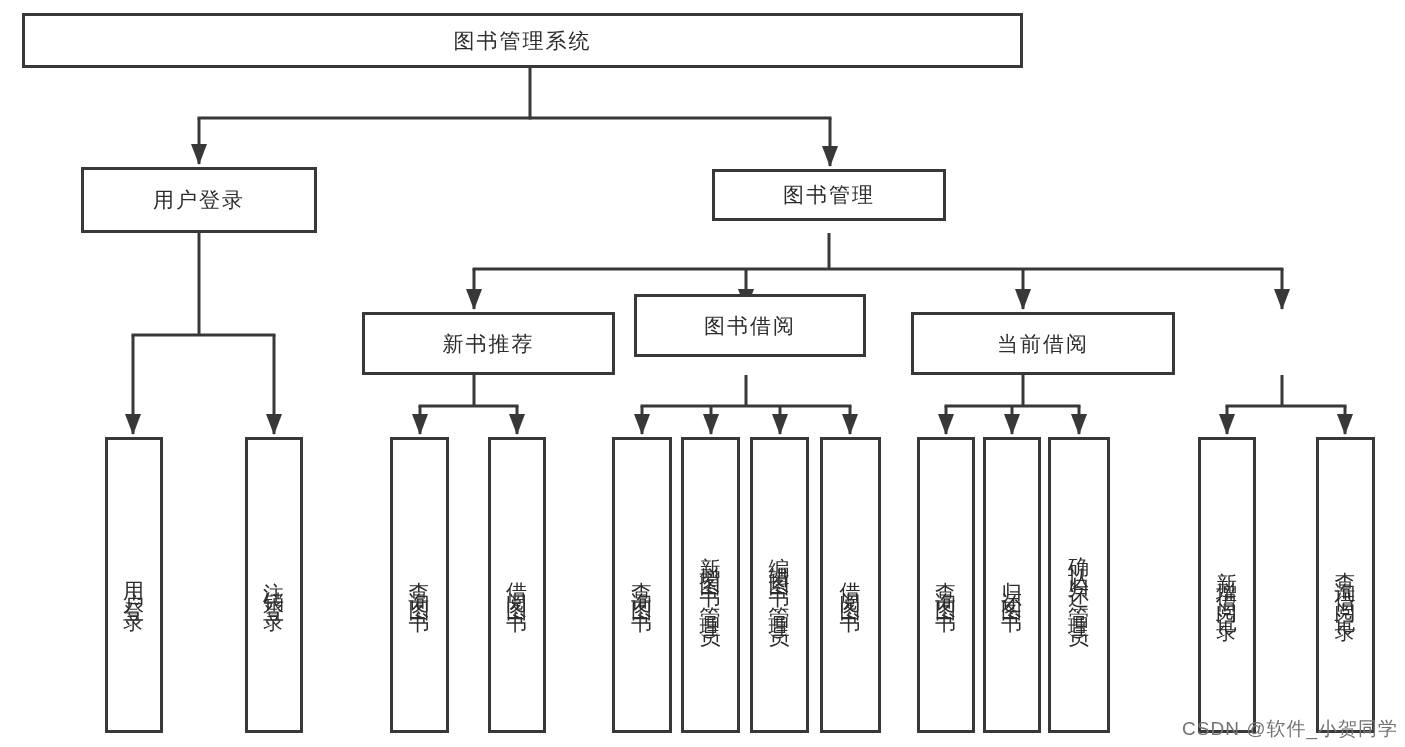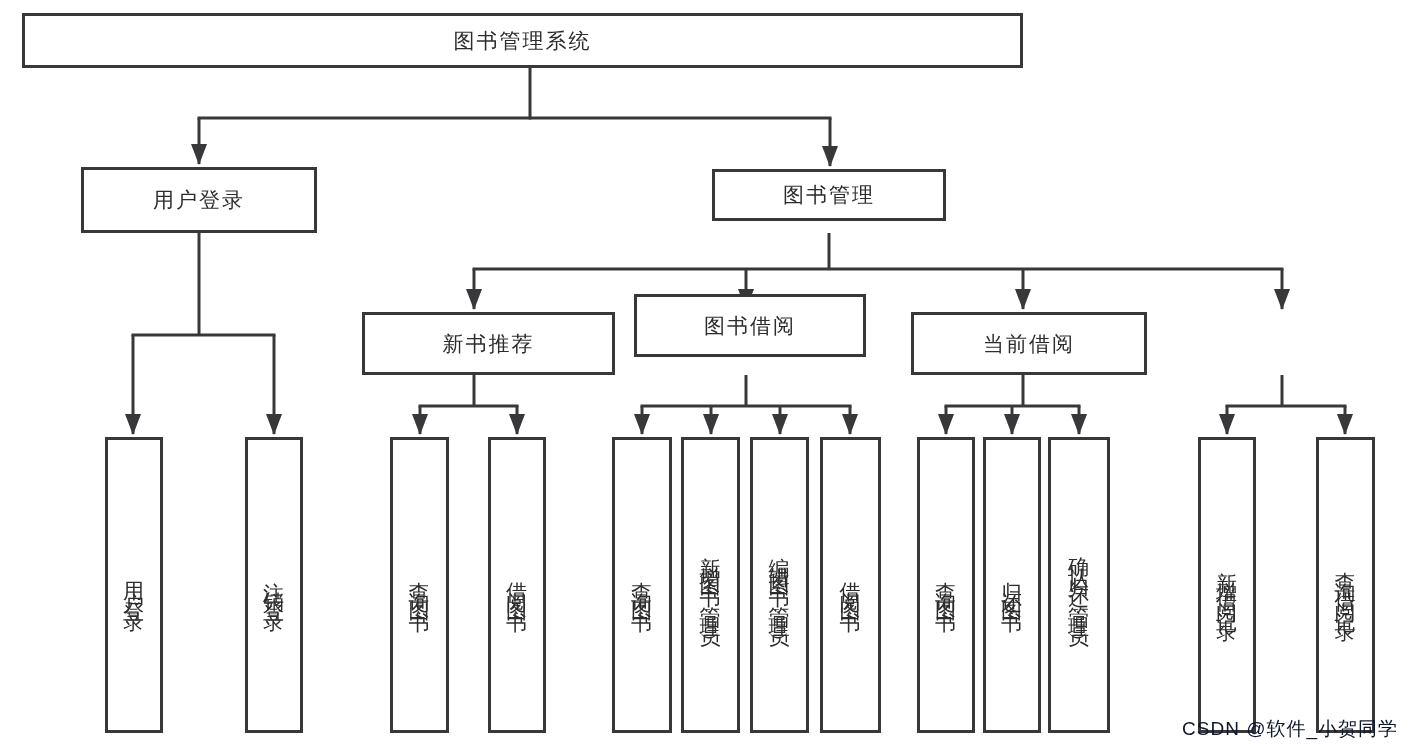--- a/index.html
+++ b/index.html
@@ -33,21 +33,21 @@
     font-size:21px;
     letter-spacing:10px;
     line-height:1;
   }
   .watermark{
     position:absolute;
     right:7px;
     bottom:5px;
     z-index:3;
     font-size:19px;
-    color:#0f172a;
+    color:#737373;
     letter-spacing:1px;
     white-space:nowrap;
   }
 </style>
 </head>
 <body>
 
 <div id="stage">
 
   <svg id="wires" width="1405" height="747" viewBox="0 0 1405 747">
@@ -110,21 +110,21 @@
   <div class="box h" style="left:712px;top:169px;width:234px;height:52px">
     <span>图书管理</span>
   </div>
 
   <div class="box h" style="left:362px;top:312px;width:253px;height:63px">
     <span>新书推荐</span>
   </div>
   <div class="box h" style="left:634px;top:294px;width:232px;height:63px">
     <span>图书借阅</span>
   </div>
-  <div class="box h" style="left:911px;top:312px;width:236px;height:63px">
+  <div class="box h" style="left:911px;top:312px;width:264px;height:63px">
     <span>当前借阅</span>
   </div>
 
   <div class="box v" style="left:105px;top:437px;width:58px;height:296px">
     <span>用户登录</span>
   </div>
   <div class="box v" style="left:245px;top:437px;width:58px;height:296px">
     <span>注销登录</span>
   </div>
 

